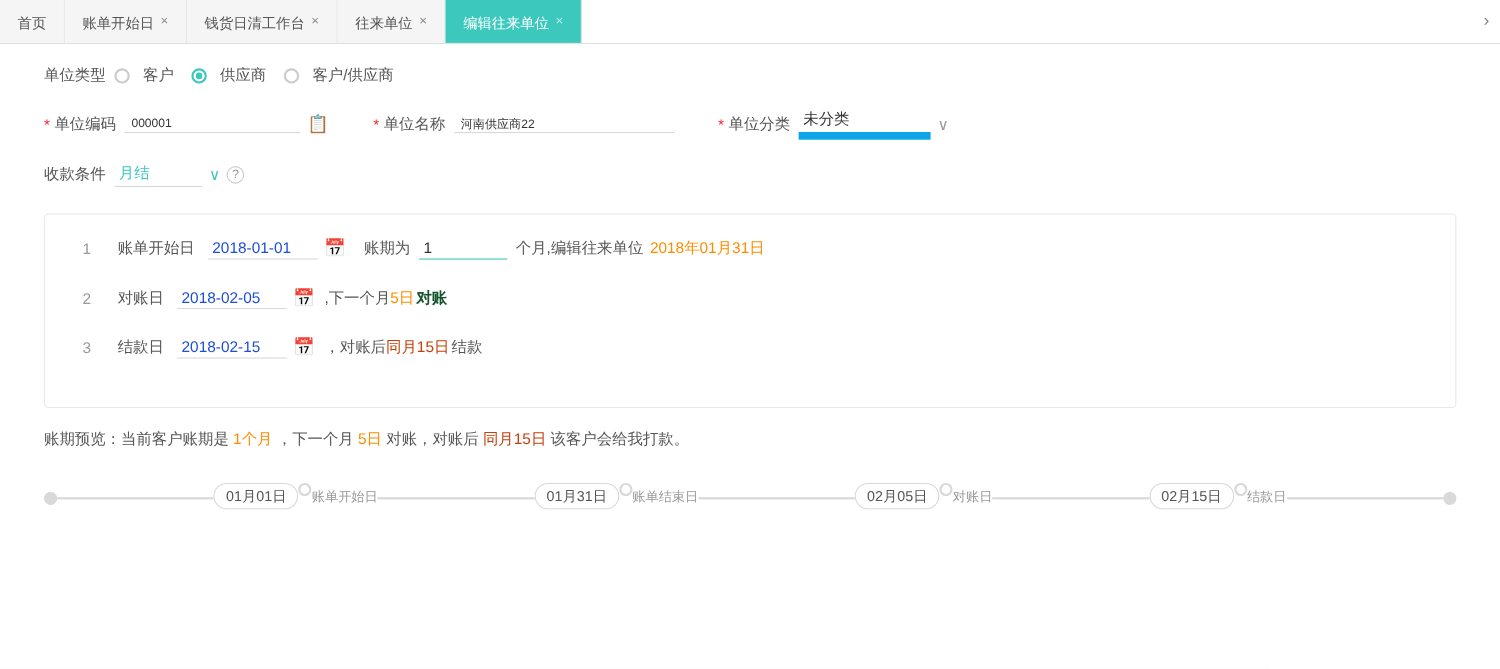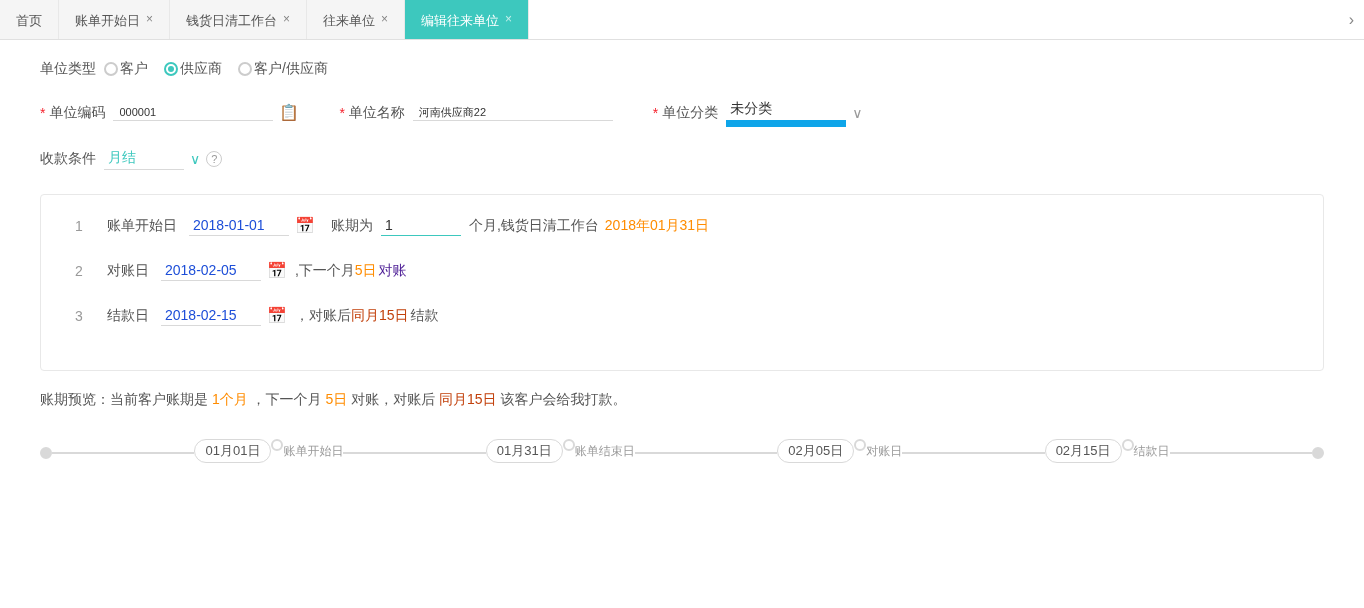--- a/index.html
+++ b/index.html
@@ -98,21 +98,21 @@
 
     
     .radio-group {
       display: flex;
       align-items: center;
       gap: 16px;
     }
     .radio-item {
       display: flex;
       align-items: center;
-      gap: 2px;
+      gap: 12px;
       cursor: pointer;
       color: #555;
     }
     .radio-circle {
       width: 14px;
       height: 14px;
       border-radius: 50%;
       border: 2px solid #ccc;
       display: inline-flex;
       align-items: center;
@@ -349,32 +349,32 @@
 
   <div class="section-box">
 
     <div class="account-row">
       <span class="row-number">1</span>
       <span class="row-label">账单开始日</span>
       <input class="date-input" type="text" value="2018-01-01" style="">
       <span class="calendar-icon" style="margin-right:16px;">📅</span>
       <span style="margin-right:8px;color:#555;">账期为</span>
       <input class="period-input" type="text" value="1" style="">
-      <span style="margin-left:8px;color:#555;">个月,钱货日清工作台</span>
+      <span style="margin-left:8px;color:#555;">个月,编辑往来单位</span>
       <span class="text-orange" style="margin-left:6px;">2018年01月31日</span>
     </div>
 
     <div class="account-row">
       <span class="row-number">2</span>
       <span class="row-label">对账日</span>
       <input class="date-input" type="text" value="2018-02-05" style="">
       <span class="calendar-icon" style="margin-right:8px;">📅</span>
       <span style="color:#555;">,下一个月</span>
       <span class="text-orange">5日</span>
-      <span style="color:#4c1d95;margin-left:2px;">对账</span>
+      <span style="color:#14532d;margin-left:2px;font-weight:bold;">对账</span>
     </div>
 
     <div class="account-row">
       <span class="row-number">3</span>
       <span class="row-label">结款日</span>
       <input class="date-input" type="text" value="2018-02-15" style="">
       <span class="calendar-icon" style="margin-right:8px;">📅</span>
       <span style="color:#555;">，对账后</span>
       <span class="text-teal">同月15日</span>
       <span style="color:#555;margin-left:2px;">结款</span>

